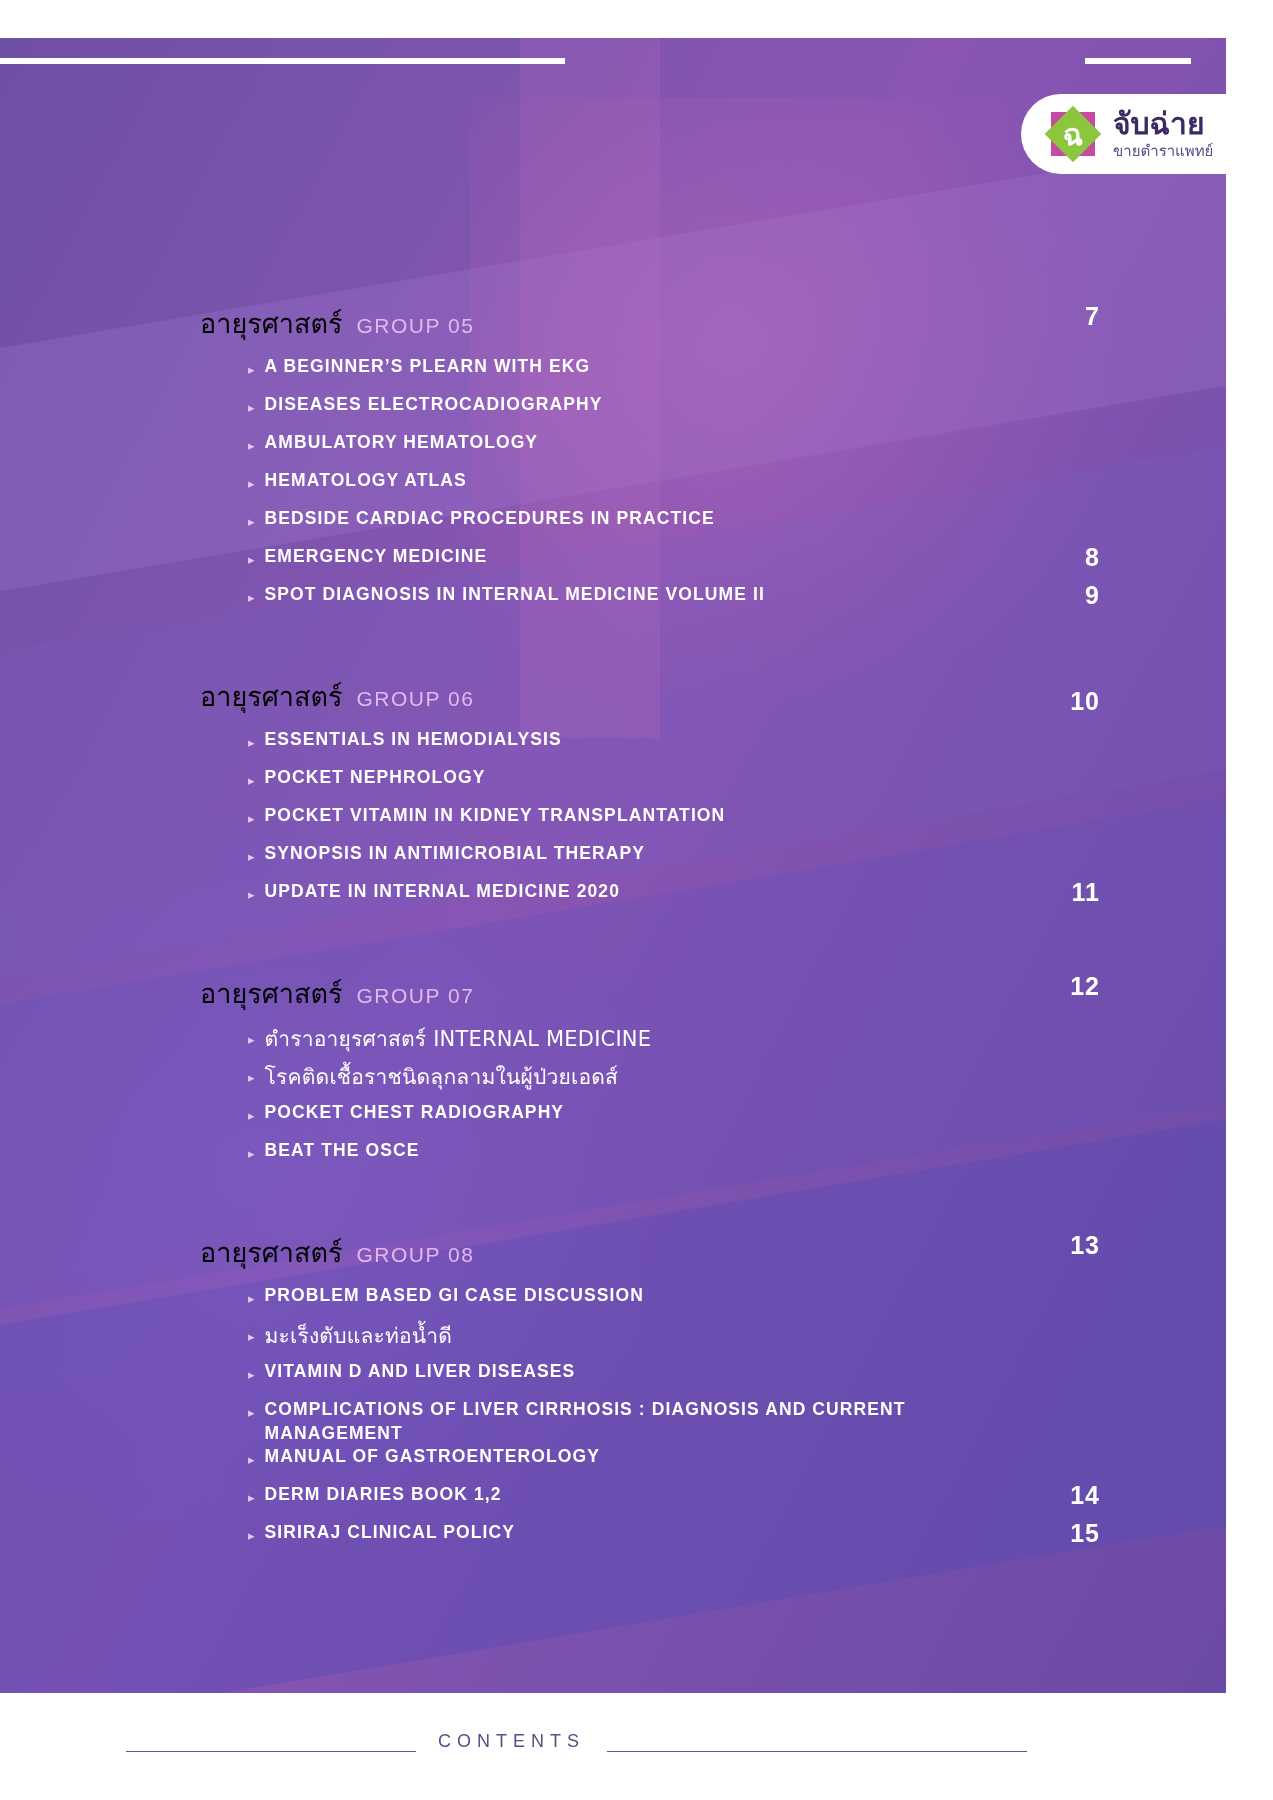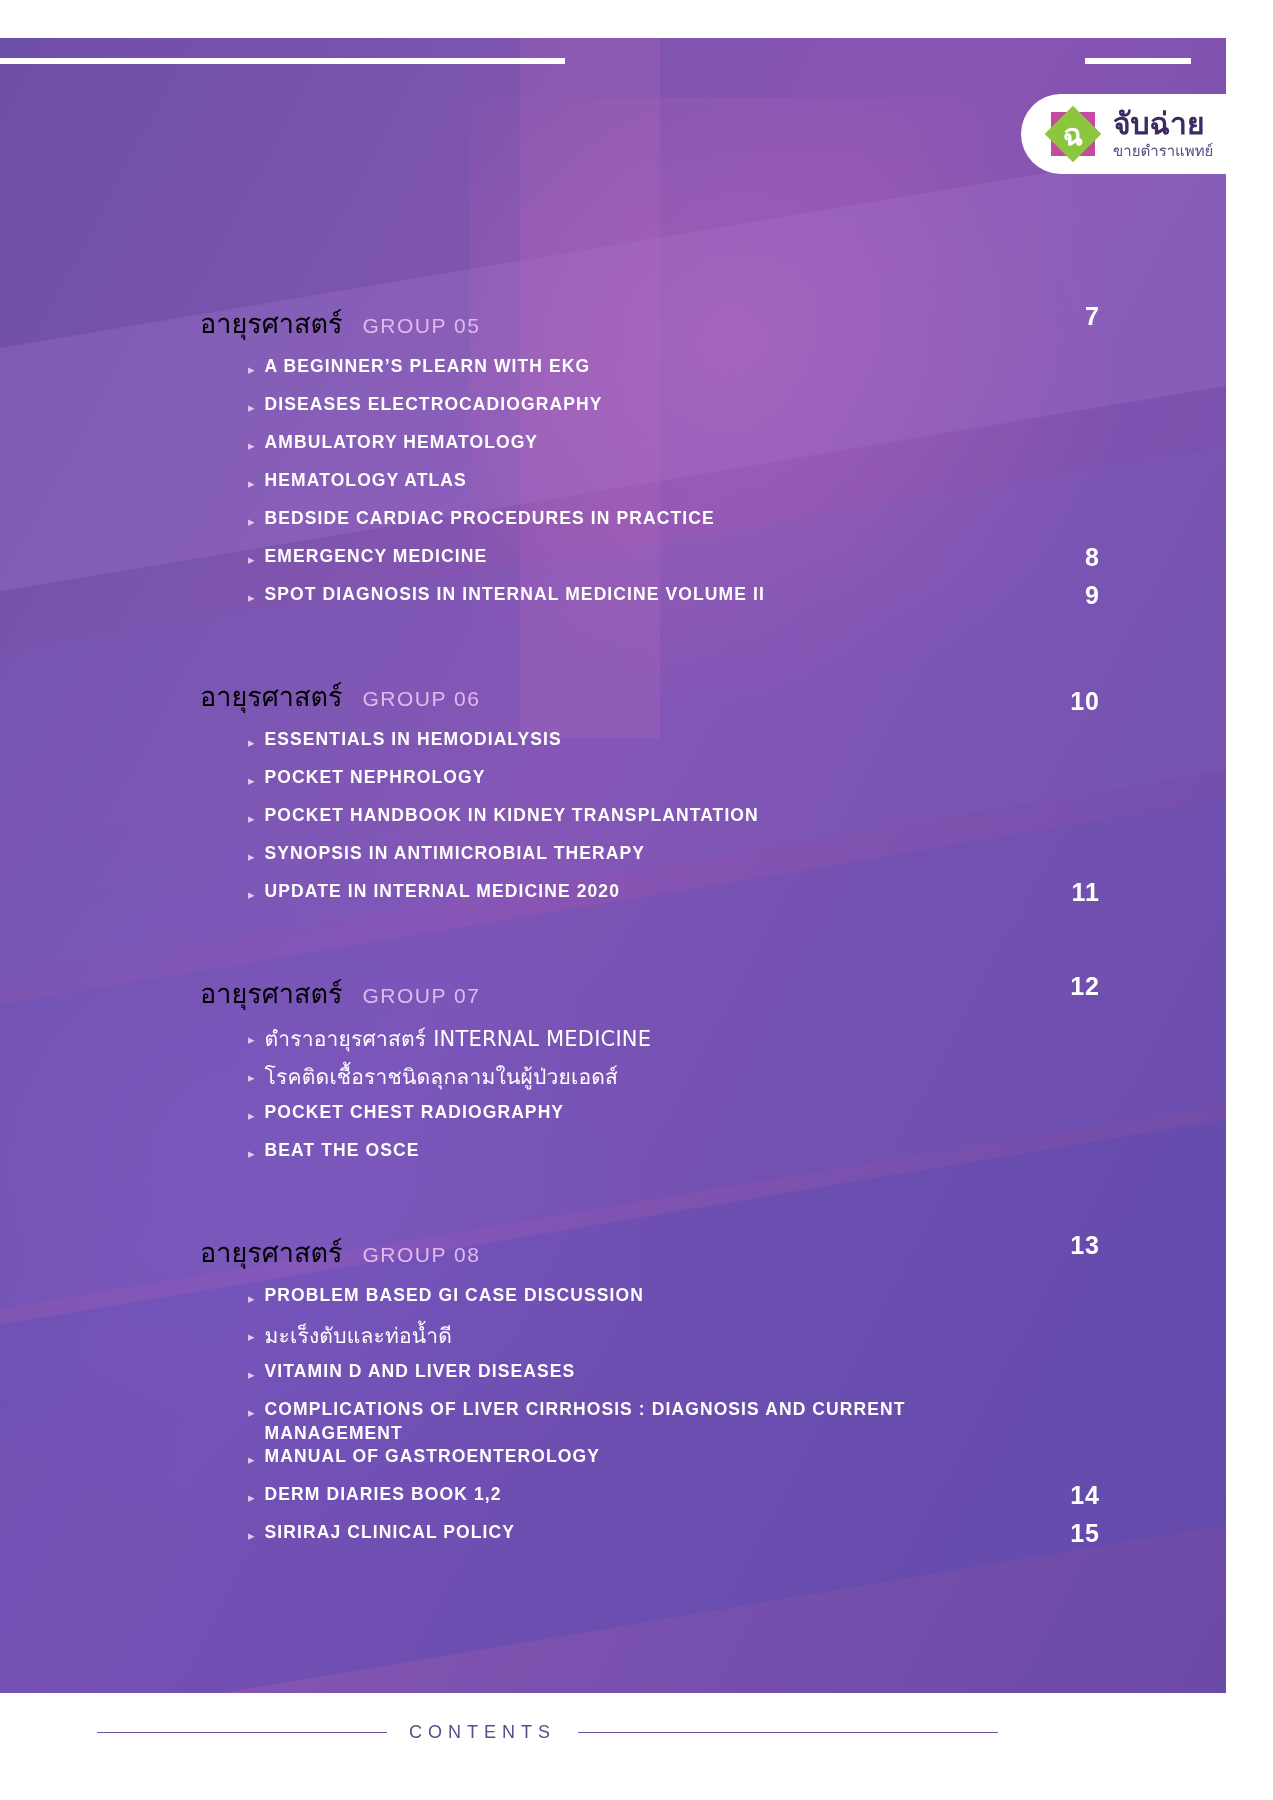--- a/index.html
+++ b/index.html
@@ -166,21 +166,21 @@
     font-size: 27px;
     font-family: "DejaVu Sans", sans-serif;
     font-weight: normal;
     letter-spacing: 0px;
     margin-top: 28px;
   }
   .group-title-en {
     color: #e3b8ee;
     font-size: 21px;
     letter-spacing: 1.5px;
-    margin-left: 20px;
+    margin-left: 14px;
     font-family: "Liberation Sans", sans-serif;
   }
   .group-page {
     position: absolute;
     right: 0;
     color: #ffffff;
     font-size: 25px;
     font-weight: bold;
     letter-spacing: 1px;
   }
@@ -225,22 +225,23 @@
   }
 
   
   #footer {
     position: absolute;
     left: 0;
     bottom: 48px;
     width: 1095px;
     height: 40px;
     display: flex;
-    align-items: center;
+    align-items: flex-end;
     justify-content: center;
+    padding-left: 29px;
   }
   .foot-line {
     height: 1px;
     background: #6d4f9a;
     flex: 0 0 auto;
   }
   #foot-line-left { width: 290px; margin-right: 22px; }
   #foot-line-right { width: 420px; margin-left: 22px; }
   #foot-text {
     color: #5f4b86;
@@ -330,21 +331,21 @@
         <div class="item">
           <span class="bullet">▸</span>
           <span class="item-label">ESSENTIALS IN HEMODIALYSIS</span>
         </div>
         <div class="item">
           <span class="bullet">▸</span>
           <span class="item-label">POCKET NEPHROLOGY</span>
         </div>
         <div class="item">
           <span class="bullet">▸</span>
-          <span class="item-label">POCKET HANDBOOK IN KIDNEY TRANSPLANTATION</span>
+          <span class="item-label">POCKET VITAMIN IN KIDNEY TRANSPLANTATION</span>
         </div>
         <div class="item">
           <span class="bullet">▸</span>
           <span class="item-label">SYNOPSIS IN ANTIMICROBIAL THERAPY</span>
         </div>
         <div class="item">
           <span class="bullet">▸</span>
           <span class="item-label">UPDATE IN INTERNAL MEDICINE 2020</span>
           <span class="item-page">11</span>
         </div>

